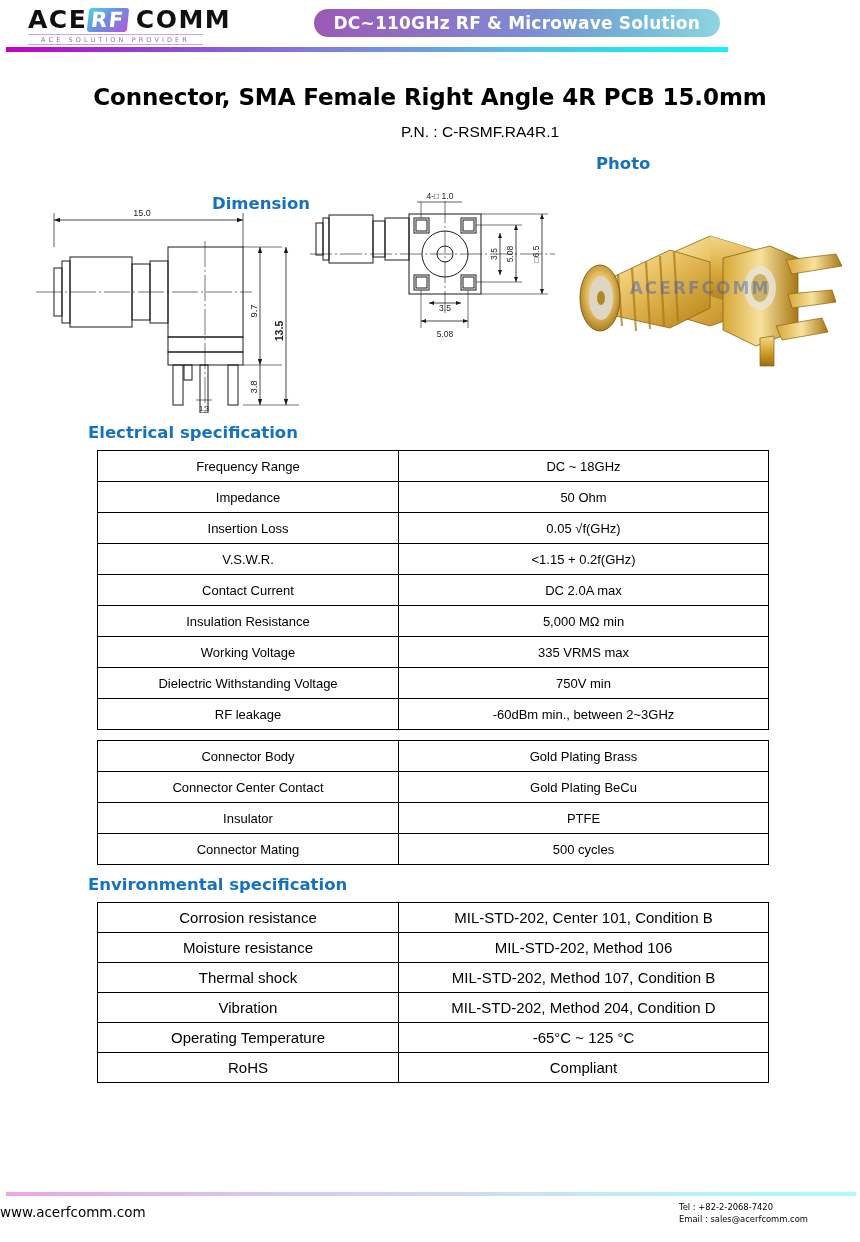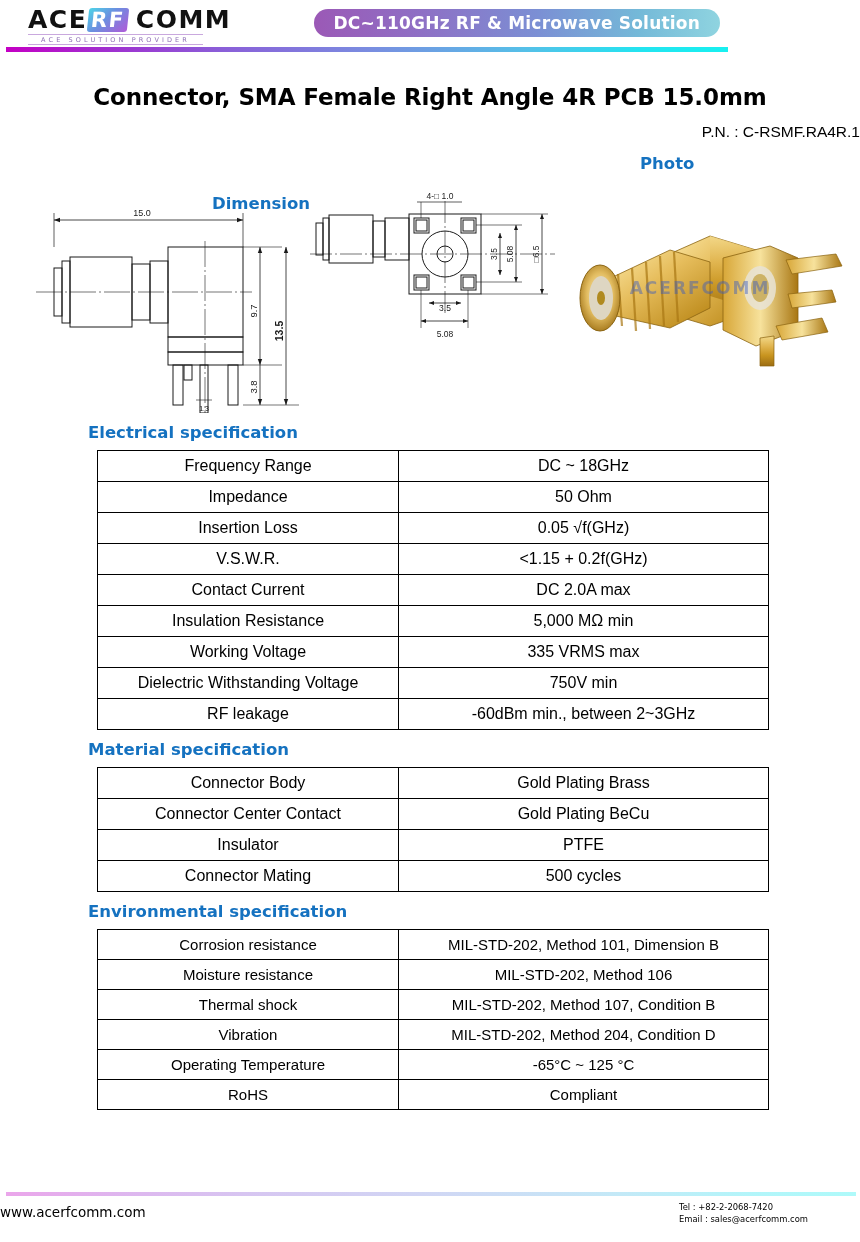--- a/index.html
+++ b/index.html
@@ -95,21 +95,21 @@
   }
   .doc-title {
     font-size: 23px;
     font-weight: bold;
     font-family: "DejaVu Sans", sans-serif;
     letter-spacing: -0.1px;
   }
   .pn-line {
     margin-top: 13px;
     margin-left: 100px;
-    text-align: right;
+    text-align: center;
     font-size: 15.5px;
     font-family: "Liberation Sans", sans-serif;
   }
 
   
   .sec-head {
     color: #1572c0;
     font-weight: bold;
     font-size: 16.5px;
     font-family: "DejaVu Sans", sans-serif;
@@ -122,21 +122,21 @@
     margin-top: 12px;
   }
   .lbl-dimension {
     position: absolute;
     left: 212px;
     top: 1px;
     margin-top: 40px;
   }
   .lbl-photo {
     position: absolute;
-    left: 640px;
+    left: 596px;
     top: 1px;
   }
   .dwg {
     position: absolute;
   }
   .photo-box {
     position: absolute;
     left: 560px;
     top: 45px;
     width: 290px;
@@ -148,21 +148,21 @@
   .sec-wrap .sec-head { margin-left: 88px; display: block; }
   table.spec {
     border-collapse: collapse;
     margin: 8px 0 0 97px;
     width: 672px;
     table-layout: fixed;
   }
   table.spec td {
     border: 1.6px solid #000000;
     text-align: center;
-    font-size: 16px;
+    font-size: 13px;
     height: 30px;
     padding: 0 4px;
     font-family: "Liberation Sans", sans-serif;
   }
   table.spec td.k { width: 292px; }
   table.spec.tight td { height: 29px; font-size: 15px; }
 
   
   .footer-rule {
     position: absolute;
@@ -429,21 +429,20 @@
       </tr>
       <tr>
         <td class="k">RF leakage</td>
         <td>-60dBm min., between 2~3GHz</td>
       </tr>
     </tbody>
   </table>
 </div>
 
 <div class="sec-wrap">
-  <span class="sec-head">Material specification</span>
   <table class="spec">
     <tbody>
       <tr>
         <td class="k">Connector Body</td>
         <td>Gold Plating Brass</td>
       </tr>
       <tr>
         <td class="k">Connector Center Contact</td>
         <td>Gold Plating BeCu</td>
       </tr>
@@ -458,21 +457,21 @@
     </tbody>
   </table>
 </div>
 
 <div class="sec-wrap">
   <span class="sec-head">Environmental specification</span>
   <table class="spec tight">
     <tbody>
       <tr>
         <td class="k">Corrosion resistance</td>
-        <td>MIL-STD-202, Method 101, Dimension B</td>
+        <td>MIL-STD-202, Center 101, Condition B</td>
       </tr>
       <tr>
         <td class="k">Moisture resistance</td>
         <td>MIL-STD-202, Method 106</td>
       </tr>
       <tr>
         <td class="k">Thermal shock</td>
         <td>MIL-STD-202, Method 107, Condition B</td>
       </tr>
       <tr>

